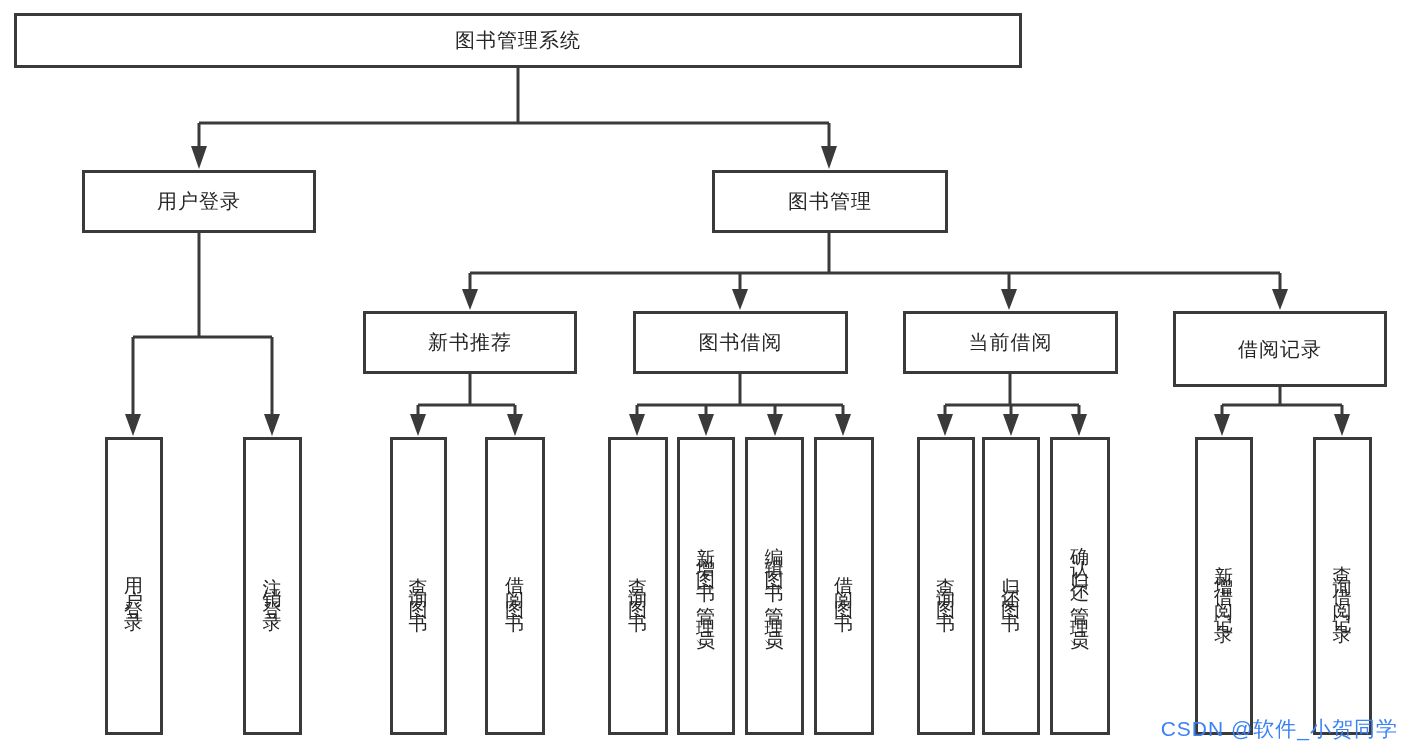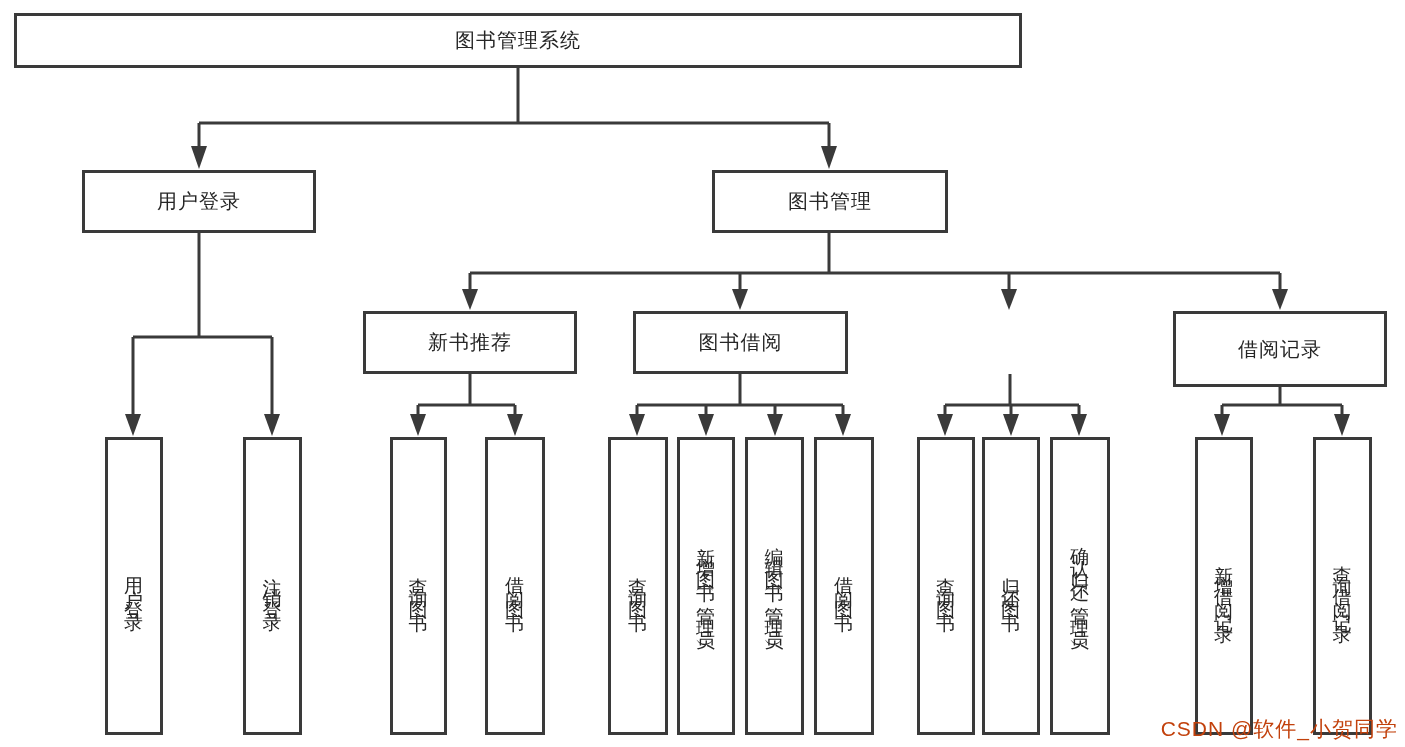--- a/index.html
+++ b/index.html
@@ -7,21 +7,21 @@
        font-family:"Liberation Sans","DejaVu Sans",sans-serif;}
   .stage{position:absolute;left:0;top:0;width:1405px;height:747px;background:#ffffff;}
   .connectors{position:absolute;left:0;top:0;width:1405px;height:747px;}
   .box{position:absolute;background:#ffffff;border:3px solid #3a3a3a;box-sizing:border-box;
        display:flex;align-items:center;justify-content:center;color:#262626;}
   .hlabel{font-size:20px;letter-spacing:1px;white-space:nowrap;}
   .root{font-size:20px;}
   .leaf{top:437px;height:298px;}
   .vtext{writing-mode:vertical-rl;text-orientation:mixed;font-size:19px;line-height:1;
          letter-spacing:12px;white-space:nowrap;color:#262626;}
-  .watermark{position:absolute;right:7px;bottom:4px;font-size:21px;color:#c2410c;
+  .watermark{position:absolute;right:7px;bottom:4px;font-size:21px;color:#3b82f6;
              letter-spacing:1px;white-space:nowrap;z-index:10;}
 </style>
 </head>
 <body>
 
 <div class="stage">
 
   <svg class="connectors" viewBox="0 0 1405 747" xmlns="http://www.w3.org/2000/svg">
     <g stroke="#3a3a3a" stroke-width="3" fill="none">
 
@@ -72,20 +72,23 @@
   <div class="box" style="left:712px;top:170px;width:236px;height:63px">
     <span class="hlabel">图书管理</span>
   </div>
 
   <div class="box" style="left:633px;top:311px;width:215px;height:63px">
     <span class="hlabel">图书借阅</span>
   </div>
   <div class="box" style="left:363px;top:311px;width:214px;height:63px">
     <span class="hlabel">新书推荐</span>
   </div>
+  <div class="box" style="left:903px;top:311px;width:215px;height:63px">
+    <span class="hlabel">当前借阅</span>
+  </div>
   <div class="box" style="left:1173px;top:311px;width:214px;height:76px">
     <span class="hlabel">借阅记录</span>
   </div>
 
   <div class="box leaf" style="left:105px;width:58px">
     <span class="vtext">用户登录</span>
   </div>
   <div class="box leaf" style="left:243px;width:59px">
     <span class="vtext">注销登录</span>
   </div>

